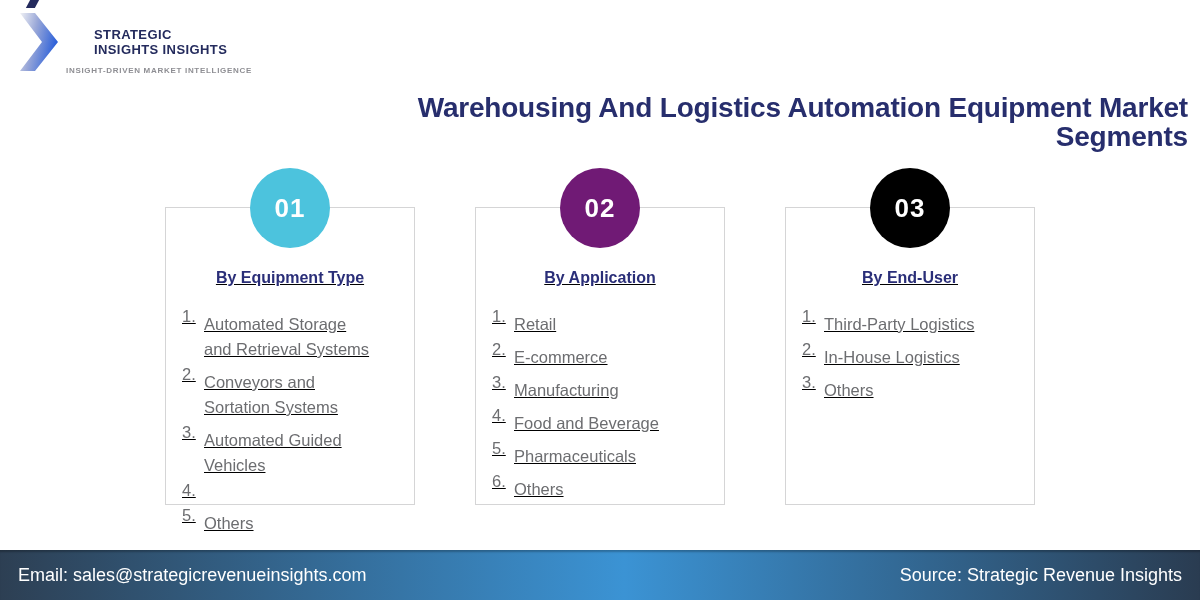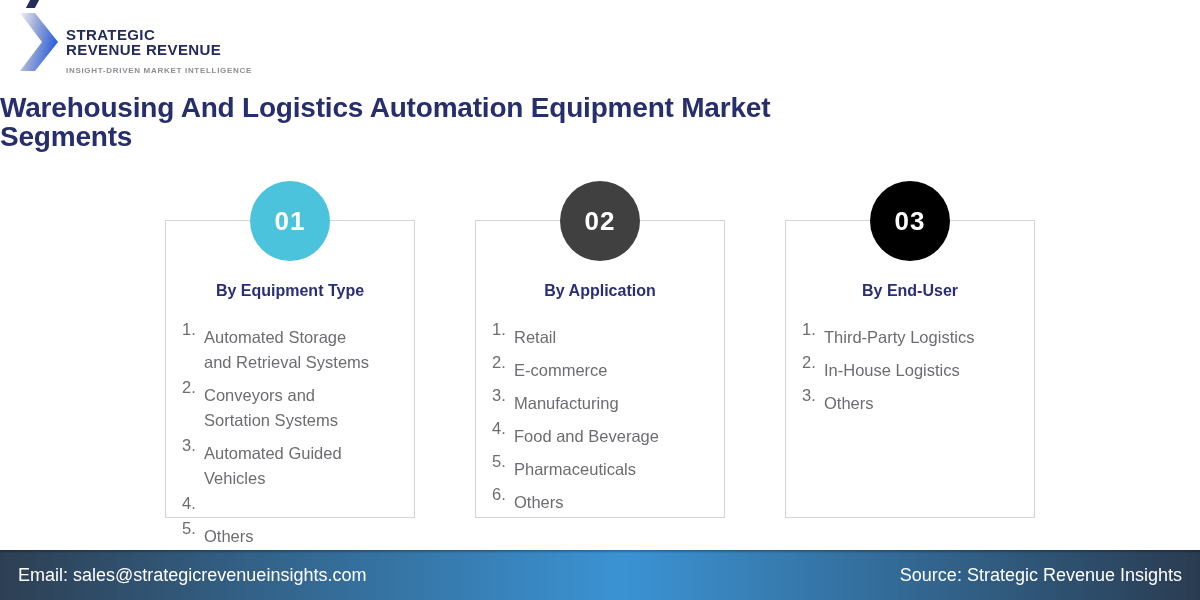--- a/index.html
+++ b/index.html
@@ -6,30 +6,30 @@
   body{
     width:1200px;height:600px;position:relative;overflow:hidden;
     background:#ffffff;font-family:"Liberation Sans",sans-serif;
     -webkit-font-smoothing:antialiased;
   }
   
   .logo{position:absolute;top:0;left:0;width:320px;height:90px;}
   .logo-artifact{position:absolute;left:28px;top:0;width:9px;height:8px;background:#242b5d;transform:skewX(-28deg);}
   .logo-arrow{position:absolute;left:20px;top:13px;}
   .logo-text{position:absolute;left:66px;top:27px;}
-  .logo-name{font-size:15px;font-weight:bold;color:#242b5d;line-height:15px;letter-spacing:.4px;}
+  .logo-name{font-size:13px;font-weight:bold;color:#242b5d;line-height:15px;letter-spacing:.4px;margin-left:28px;}
   .logo-tagline{margin-top:9px;font-size:8px;color:#8e8e93;letter-spacing:.7px;font-weight:bold;}
   
   .title{
-    position:absolute;top:93px;left:0;width:1188px;text-align:left;
+    position:absolute;top:93px;left:0;width:1188px;text-align:right;
     color:#272e6d;font-weight:bold;font-size:28px;line-height:29px;letter-spacing:-.2px;
   }
   .title span{display:block;}
   
-  .cards{position:absolute;top:180px;left:165px;display:flex;gap:60px;}
+  .cards{position:absolute;top:167px;left:165px;display:flex;gap:60px;text-decoration:underline;}
   .card{
     position:relative;box-sizing:border-box;width:250px;height:298px;margin-top:40px;
     background:#ffffff;border:1px solid #d5d5d6;
   }
   .badge{
     position:absolute;top:-40px;left:50%;transform:translateX(-50%);
     width:80px;height:80px;border-radius:50%;
     display:flex;align-items:center;justify-content:center;
     color:#ffffff;font-size:26px;font-weight:bold;letter-spacing:1px;
   }
@@ -61,21 +61,21 @@
         <stop offset="0" stop-color="#f0f1f5"></stop>
         <stop offset="0.45" stop-color="#9aa8d8"></stop>
         <stop offset="1" stop-color="#2f62d9"></stop>
       </linearGradient>
     </defs>
     <path d="M0,0 L15,0 L38,29 L15,58 L0,58 L22,29 Z" fill="url(#arrowGrad)"></path>
   </svg>
   <div class="logo-text">
     <div class="logo-name">
       <div>STRATEGIC</div>
-      <div>REVENUE REVENUE</div>
+      <div>INSIGHTS INSIGHTS</div>
     </div>
     <div class="logo-tagline">INSIGHT-DRIVEN MARKET INTELLIGENCE</div>
   </div>
 </div>
 
 <h1 class="title" style="margin:0;">
   <span>Warehousing And Logistics Automation Equipment Market</span>
   <span>Segments</span>
 </h1>
 
@@ -104,21 +104,21 @@
           <span class="num">4.</span>
         </li>
         <li>
           <span class="num">5.</span>
           <span class="txt">Others</span>
         </li>
       </ol>
   </div>
 
   <div class="card">
-    <div class="badge" style="background: #404040;">
+    <div class="badge" style="background: #701a75;">
       <span>02</span>
     </div>
     <div class="card-heading">By Application</div>
     <ol class="card-list">
 
     <li>
           <span class="num">1.</span>
           <span class="txt">Retail</span>
         </li>
         <li>

